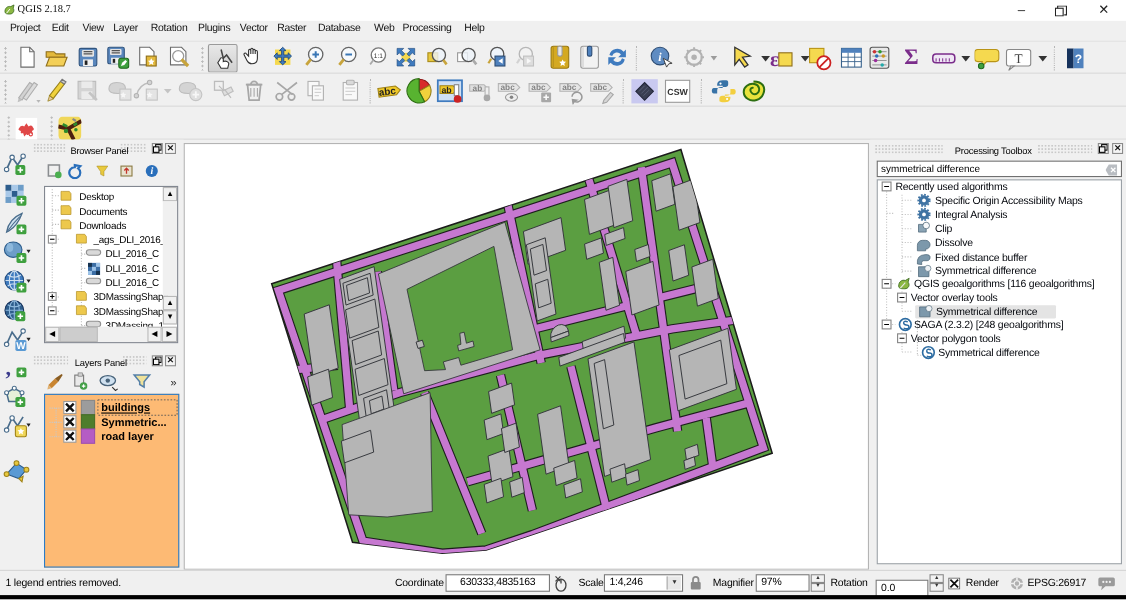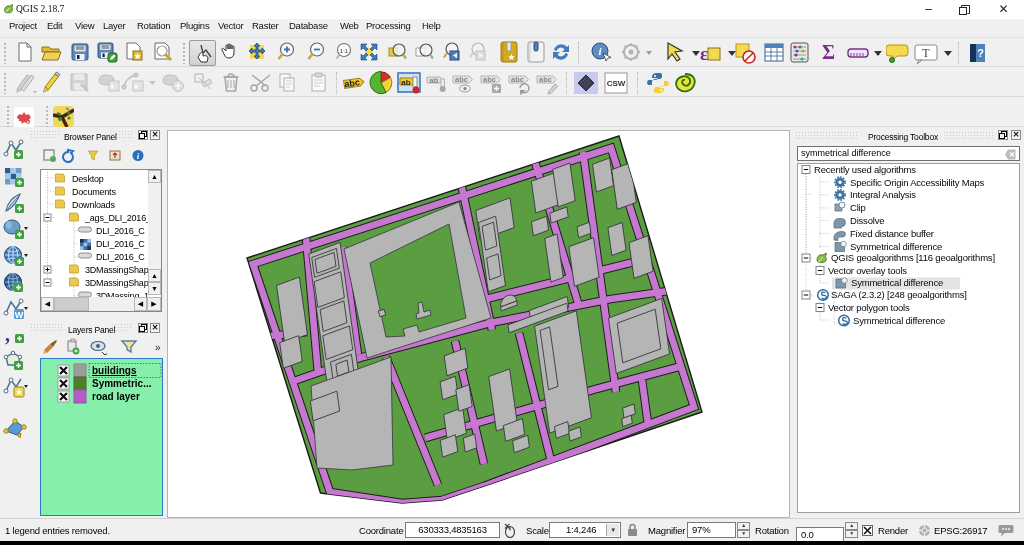--- a/index.html
+++ b/index.html
@@ -574,21 +574,21 @@
       <rect x="29" y="1" width="4" height="3" fill="#cfcfcf" stroke="#7a7a7a" stroke-width="0.6"></rect>
       <circle cx="34" cy="13" r="3.4" fill="#45a049"></circle>
       <path d="M32.4 13 h3.2 M34 11.4 v3.2" stroke="#fff" stroke-width="1"></path>
     <ellipse cx="56" cy="8" rx="7" ry="4.5" fill="#cfe0ef" stroke="#48637a" stroke-width="1.2"></ellipse>
       <circle cx="56" cy="8" r="2" fill="#48637a"></circle>
       <path d="M60 14 l3 3 l2 -1.5" stroke="#333" fill="none"></path>
     <path d="M80 3 L94 3 L89 9 L89 14 L85 11.5 L85 9 Z" fill="#efe29b" stroke="#5580a8" stroke-width="1.4"></path>
     <text x="113" y="13" font-size="10" fill="#222" font-family="Liberation Sans">»</text>
   </svg>
 
-  <div style="position:absolute;left:12px;top:38px;width:123px;height:158px;background:#86efac;border:1px solid #2a7cc7">
+  <div style="position:absolute;left:12px;top:38px;width:123px;height:158px;background:#fdba74;border:1px solid #2a7cc7">
     <svg width="121" height="156" viewBox="0 0 121 156">
       <g font-size="10" font-weight="bold" fill="#000" font-family="Liberation Sans">
         <path d="M4 12 h12 M10 12 v13 M4 25 h12 M10 25 v13 M4 38 h12" stroke="#c8c8c8" stroke-dasharray="1,1" fill="none"></path>
         <rect x="17" y="6" width="11" height="11" fill="#fff" stroke="#9a9a9a"></rect>
         <path d="M19 8 l7 7 M26 8 l-7 7" stroke="#111" stroke-width="2.2"></path>
         <rect x="33" y="5" width="12" height="13" fill="#9c9c9c" stroke="#888"></rect>
         <rect x="48" y="4.5" width="72" height="14" fill="none" stroke="#555" stroke-dasharray="1.5,1.5" stroke-width="0.8"></rect>
         <text x="51" y="15" text-decoration="underline">buildings</text>
         <rect x="17" y="19" width="11" height="11" fill="#fff" stroke="#9a9a9a"></rect>
         <path d="M19 21 l7 7 M26 21 l-7 7" stroke="#111" stroke-width="2.2"></path>
@@ -865,21 +865,21 @@
 <div class="abs" id="statusbar">
 <span class="slabel" style="left:5px">1 legend entries removed.</span>
 <span class="slabel" style="left:359px">Coordinate</span>
 <div class="sbox" style="left:405px;top:3px;width:95px;height:16px;text-align:center;line-height:14px">630333,4835163</div>
 <svg style="position:absolute;left:504px;top:4px" width="13" height="15" viewBox="0 0 13 15">
       <ellipse cx="6" cy="9" rx="4.5" ry="5.5" fill="none" stroke="#444" stroke-width="1.2"></ellipse>
       <path d="M6 3.5 v4" stroke="#444" stroke-width="1.2"></path>
       <path d="M1 1 l4.5 4.5 M5.5 1 L1 5.5" stroke="#444" stroke-width="1.1"></path>
     </svg>
 <span class="slabel" style="left:526px">Scale</span>
-<div class="sbox" style="left:549px;top:3px;width:72px;height:16px;line-height:14px"><span style="margin-left:16px">1:4,246</span>
+<div class="sbox" style="left:549px;top:3px;width:72px;height:16px;line-height:14px"><span style="margin-left:4px">1:4,246</span>
 <div style="position:absolute;right:1px;top:1px;width:13px;height:12px;background:#e8e8e8;border-left:1px solid #aaa;font-size:6px;text-align:center;line-height:12px;color:#333">▼</div></div>
 <svg style="position:absolute;left:627px;top:4px" width="11" height="14" viewBox="0 0 11 14">
       <rect x="1" y="6" width="9" height="7" rx="1" fill="#8a8a8a"></rect>
       <path d="M3 6 v-2 a2.5 2.5 0 0 1 5 0 v2" fill="none" stroke="#8a8a8a" stroke-width="1.6"></path>
     </svg>
 <span class="slabel" style="left:648px">Magnifier</span>
 <div class="sbox" style="left:687px;top:3px;width:49px;height:16px;line-height:14px"><span style="margin-left:4px">97%</span></div>
 <div class="spin" style="left:737px;top:3px;height:8px">▲</div>
 <div class="spin" style="left:737px;top:11px;height:8px">▼</div>
 <span class="slabel" style="left:755px">Rotation</span>

